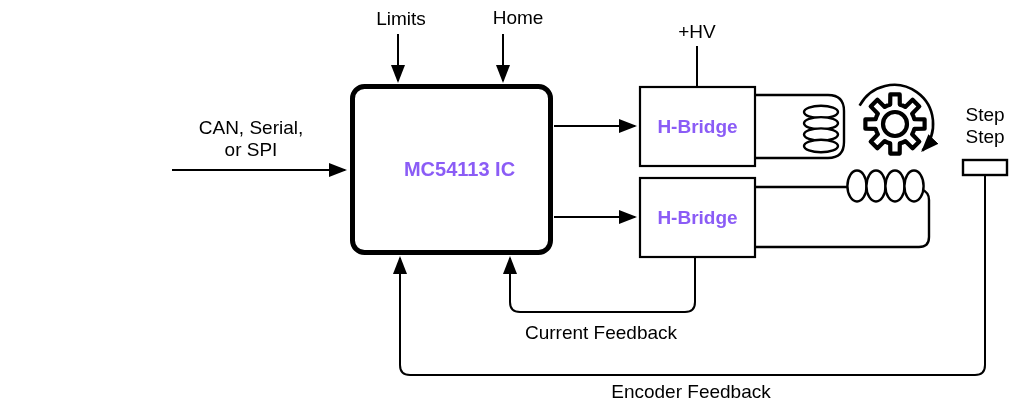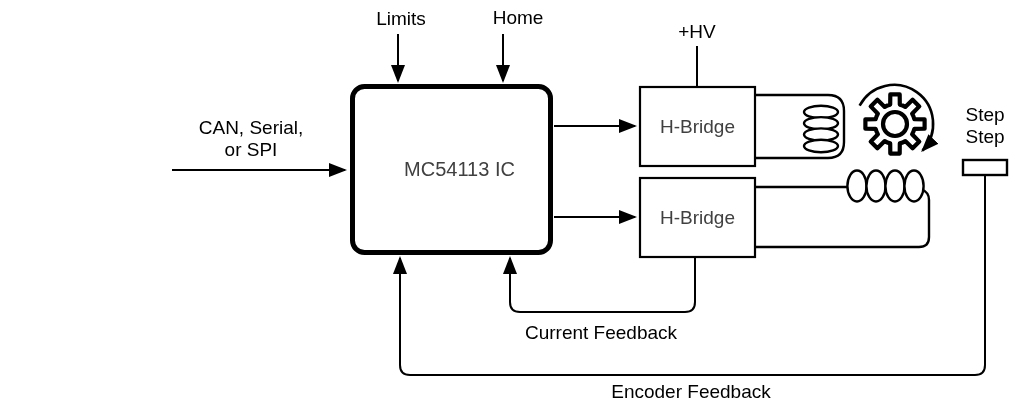--- a/index.html
+++ b/index.html
@@ -6,21 +6,21 @@
   #stage{
     position:relative;width:1024px;height:411px;background:#ffffff;
     font-family:"Liberation Sans",sans-serif;color:#000;overflow:hidden;
   }
   #wiring{position:absolute;left:0;top:0;}
   .lbl{position:absolute;white-space:nowrap;font-size:19px;line-height:22px;color:#000;}
   .center{transform:translateX(-50%);text-align:center;}
   .bold{font-weight:bold;}
   .boxlbl{
     position:absolute;display:flex;align-items:center;justify-content:center;
-    font-weight:normal;font-size:19px;color:#404040;border-radius:17px;
+    font-weight:bold;font-size:19px;color:#8b5cf6;border-radius:17px;
   }
   .iclbl{font-size:20px;}
 </style>
 </head>
 <body>
 
 <div id="stage">
 
   <svg id="wiring" width="1024" height="411" viewBox="0 0 1024 411">
     <defs>

